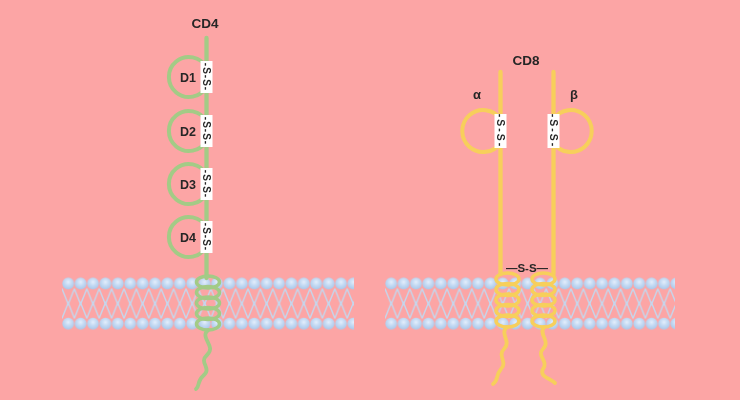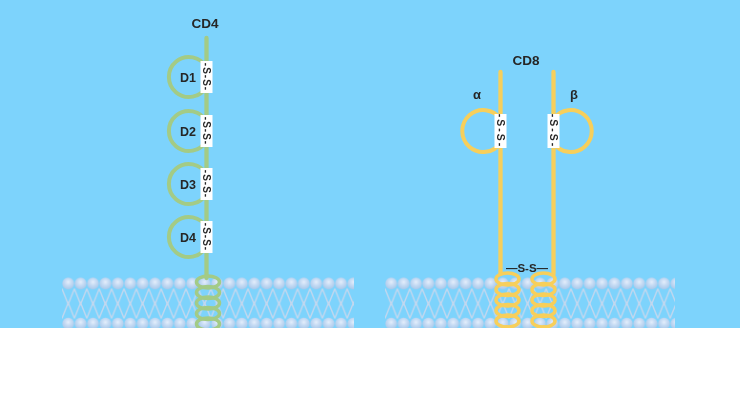--- a/index.html
+++ b/index.html
@@ -1,19 +1,19 @@
 <!DOCTYPE html>
 <html><head>
 <meta charset="utf-8">
 <style>
   html, body { margin: 0; padding: 0; background: #ffffff; }
   .stage {
-    width: 740px; height: 328px;
+    width: 740px; height: 400px;
     position: relative;
-    background: #7dd3fc;
+    background: #fca5a5;
     overflow: hidden;
     font-family: "Liberation Sans", "DejaVu Sans", sans-serif;
   }
   svg { display: block; }
   text { font-family: "Liberation Sans", "DejaVu Sans", sans-serif; }
   .t-title  { font-size: 13.5px; font-weight: bold; text-anchor: middle; }
   .t-domain { font-size: 12.5px; font-weight: bold; text-anchor: middle; }
   .t-bond-v { font-size: 10px;   font-weight: bold; text-anchor: middle; letter-spacing: 1px; }
   .t-bond-v8{ font-size: 10.5px; font-weight: bold; text-anchor: middle; letter-spacing: 2px; }
   .t-bond-h { font-size: 11.5px; font-weight: bold; text-anchor: middle; }

